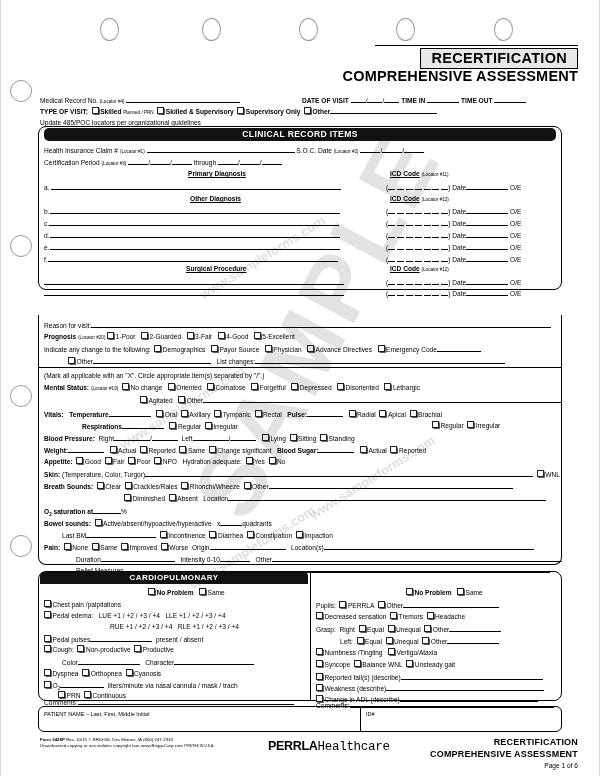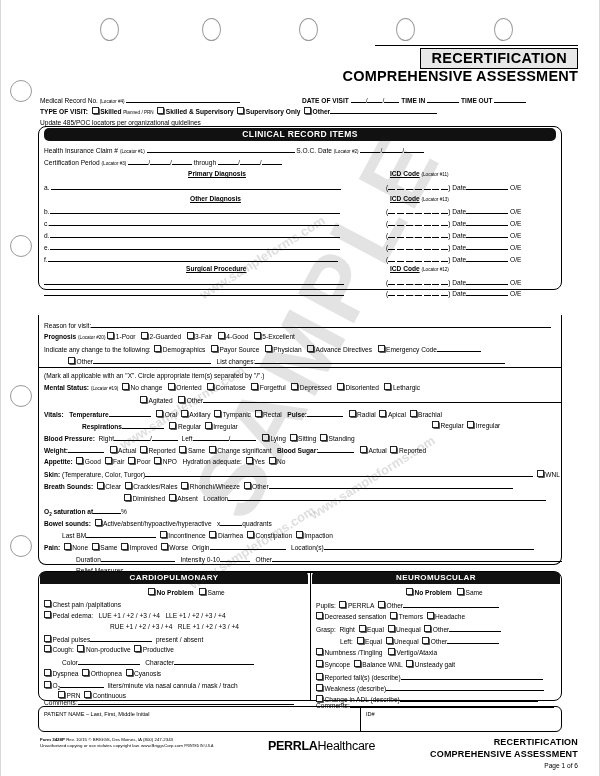--- a/index.html
+++ b/index.html
@@ -46,21 +46,21 @@
   #wm .sample{position:absolute;left:118px;top:290px;width:380px;text-align:center;
      font-size:92px;font-weight:bold;color:rgba(40,40,40,.13);
      transform:rotate(-62deg);transform-origin:50% 50%;letter-spacing:6px;
      font-family:"Liberation Sans",sans-serif;}
   #wm .url{position:absolute;font-size:13px;color:rgba(60,60,60,.17);font-weight:bold;
      transform:rotate(-32deg);white-space:nowrap;}
 
   
   .foot-left{position:absolute;left:40px;top:737px;font-size:4.4px;line-height:6.2px;}
   .brand{position:absolute;left:268px;top:739px;font-size:12.5px;font-weight:bold;letter-spacing:-.3px;}
-  .brand .light{font-weight:normal;}
+  .brand .light{font-weight:normal;font-family:Liberation Mono, monospace;}
   .foot-right{position:absolute;right:22px;top:737px;text-align:right;font-size:9px;
      font-weight:bold;line-height:11.5px;letter-spacing:.2px;}
   .foot-right .pg{font-size:6.6px;font-weight:normal;letter-spacing:0;}
 </style>
 </head>
 <body>
 
 <div id="page">
 
   <div class="hole hole-top" style="left:100px;"></div>
@@ -321,21 +321,20 @@
     <span>Other</span><span class="fill" style="width:290px;"></span>
   </div>
   <div class="ln" style="left:76px;top:565px;">
     <span>Relief Measures</span><span class="fill" style="width:426px;"></span>
   </div>
 
   <div class="card" style="left:38px;top:571px;width:524px;height:130px;"></div>
   <div class="vrule" style="left:310px;top:571px;height:130px;"></div>
 
   <div class="band t1" style="left:40px;top:572px;width:268px;height:12px;line-height:12px;font-size:8px;border-radius:4px 4px 0 0;">CARDIOPULMONARY</div>
-  <div class="band t1" style="left:312px;top:572px;width:248px;height:12px;line-height:12px;font-size:8px;border-radius:4px 4px 0 0;">NEUROMUSCULAR</div>
 
   <div class="ln" style="left:148px;top:588px;">
     <span class="cb"></span><span class="b">No Problem</span>&nbsp;&nbsp;
     <span class="cb"></span><span>Same</span>
   </div>
   <div class="ln" style="left:44px;top:600px;">
     <span class="cb"></span><span>Chest pain /palpitations</span>
   </div>
   <div class="ln" style="left:44px;top:611px;">
     <span class="cb"></span><span>Pedal edema:</span>&nbsp;&nbsp;

